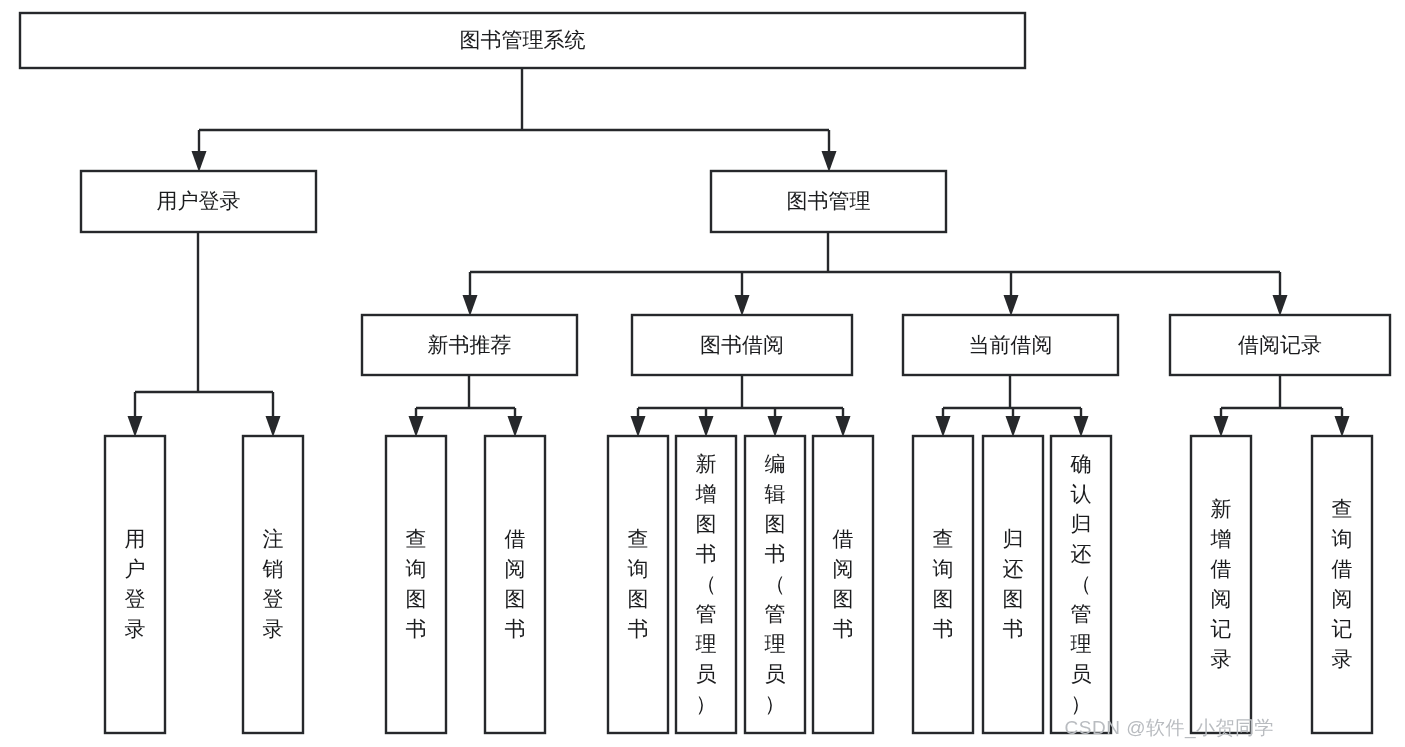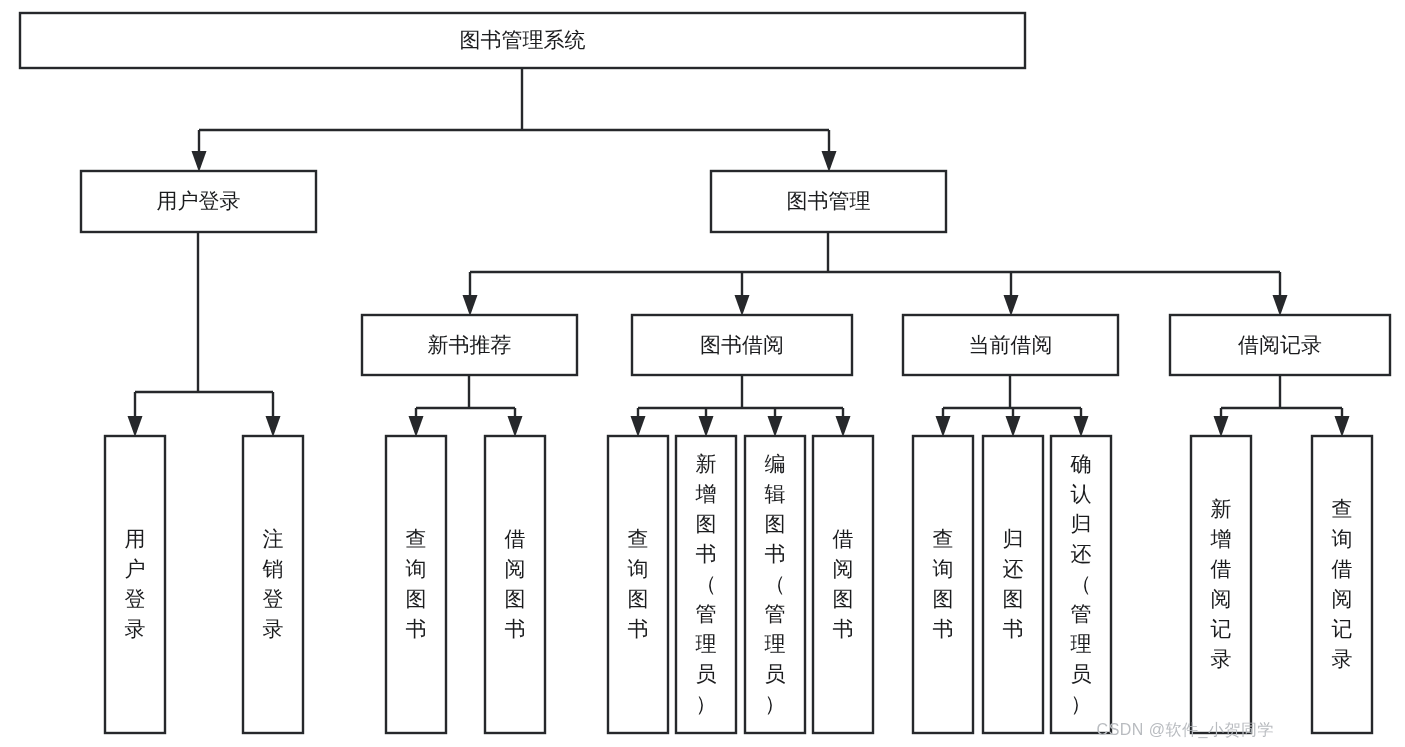--- a/index.html
+++ b/index.html
@@ -50,21 +50,21 @@
   }
   .arrow-head {
     fill: #26282b;
     stroke: none;
   }
   .watermark-text {
     position: absolute;
     right: 8px;
     bottom: 6px;
     font-family: "Liberation Sans", "DejaVu Sans", sans-serif;
-    font-size: 16px;
+    font-size: 19px;
     color: #b9bcc0;
     letter-spacing: 0.5px;
     user-select: none;
     pointer-events: none;
     white-space: nowrap;
   }
 </style>
 </head>
 <body>
 

